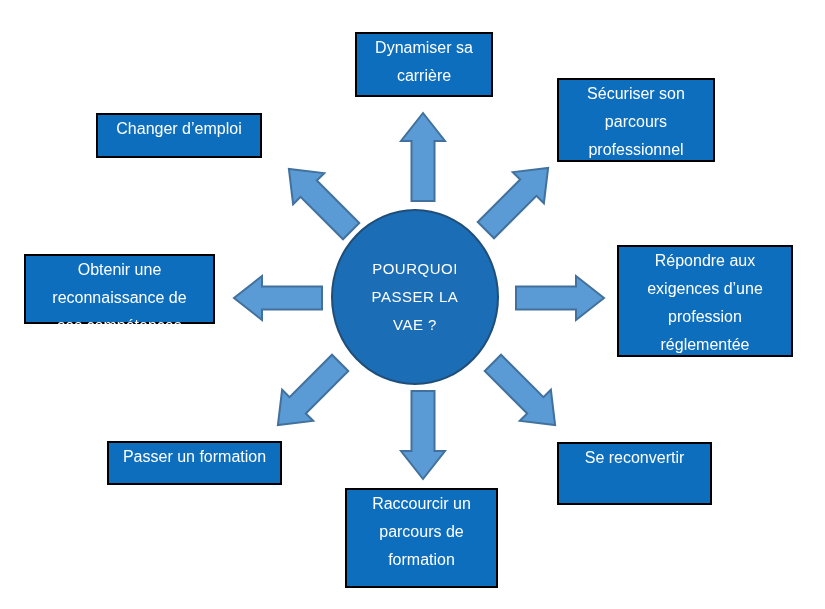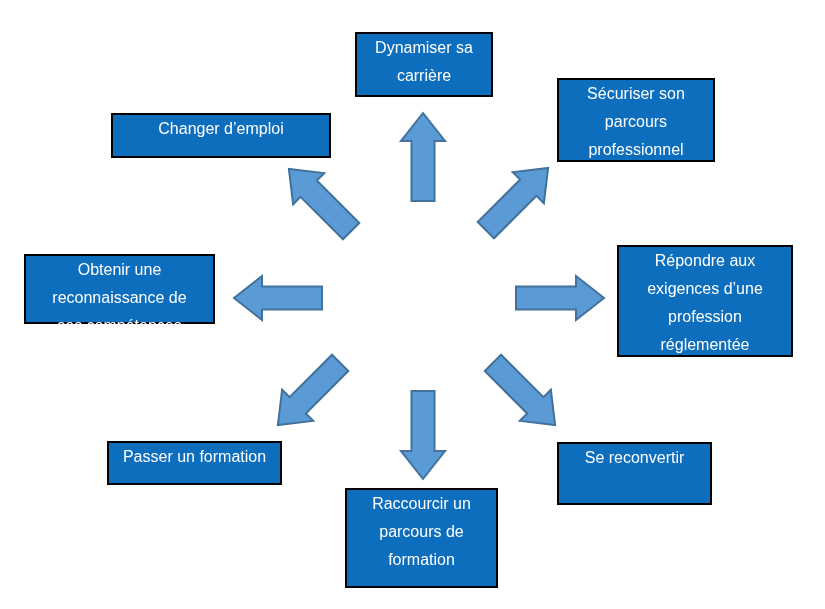--- a/index.html
+++ b/index.html
@@ -76,20 +76,25 @@
     <polygon class="block-arrow" points="-44,-11.5 16,-11.5 16,-22 44,0 16,22 16,11.5 -44,11.5" transform="translate(423,157) rotate(-90)"></polygon>
     <polygon class="block-arrow" points="-44,-11.5 16,-11.5 16,-22 44,0 16,22 16,11.5 -44,11.5" transform="translate(517,199) rotate(-45)"></polygon>
     <polygon class="block-arrow" points="-44,-11.5 16,-11.5 16,-22 44,0 16,22 16,11.5 -44,11.5" transform="translate(560,298)"></polygon>
     <polygon class="block-arrow" points="-44,-11.5 16,-11.5 16,-22 44,0 16,22 16,11.5 -44,11.5" transform="translate(524,394) rotate(45)"></polygon>
     <polygon class="block-arrow" points="-44,-11.5 16,-11.5 16,-22 44,0 16,22 16,11.5 -44,11.5" transform="translate(423,435) rotate(90)"></polygon>
     <polygon class="block-arrow" points="-44,-11.5 16,-11.5 16,-22 44,0 16,22 16,11.5 -44,11.5" transform="translate(309,394) rotate(135)"></polygon>
     <polygon class="block-arrow" points="-44,-11.5 16,-11.5 16,-22 44,0 16,22 16,11.5 -44,11.5" transform="translate(278,298) rotate(180)"></polygon>
     <polygon class="block-arrow" points="-44,-11.5 16,-11.5 16,-22 44,0 16,22 16,11.5 -44,11.5" transform="translate(320,200) rotate(-135)"></polygon>
   </svg>
 
+  <div class="center-circle">
+    <span class="circle-label">POURQUOI
+PASSER LA
+VAE ?</span>
+  </div>
 
   <div class="node" style="left:355px;top:32px;width:138px;height:65px">
     <span class="node-label">Dynamiser sa
 carrière</span>
   </div>
 
   <div class="node" style="left:557px;top:78px;width:158px;height:84px">
     <span class="node-label">Sécuriser son
 parcours
 professionnel</span>
@@ -115,17 +120,17 @@
   <div class="node" style="left:107px;top:441px;width:175px;height:44px">
     <span class="node-label">Passer un formation</span>
   </div>
 
   <div class="node" style="left:24px;top:254px;width:191px;height:70px">
     <span class="node-label">Obtenir une
 reconnaissance de
 ses compétences</span>
   </div>
 
-  <div class="node" style="left:111px;top:113px;width:220px;height:45px">
+  <div class="node" style="left:96px;top:113px;width:166px;height:45px">
     <span class="node-label">Changer d’emploi</span>
   </div>
 
 </div>
 
 </body></html>

